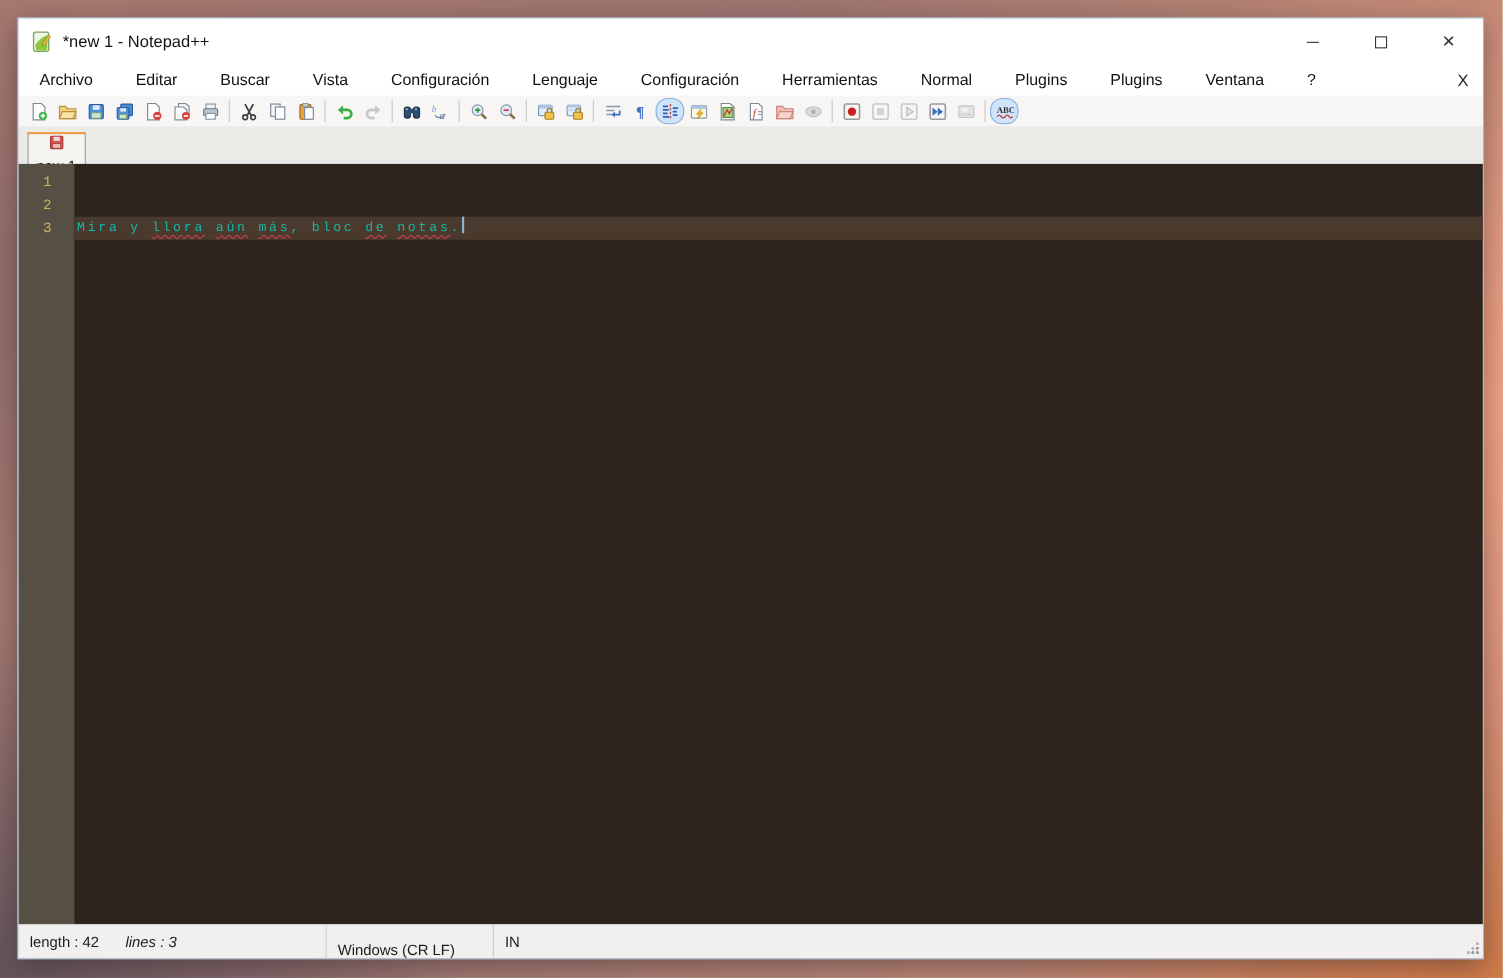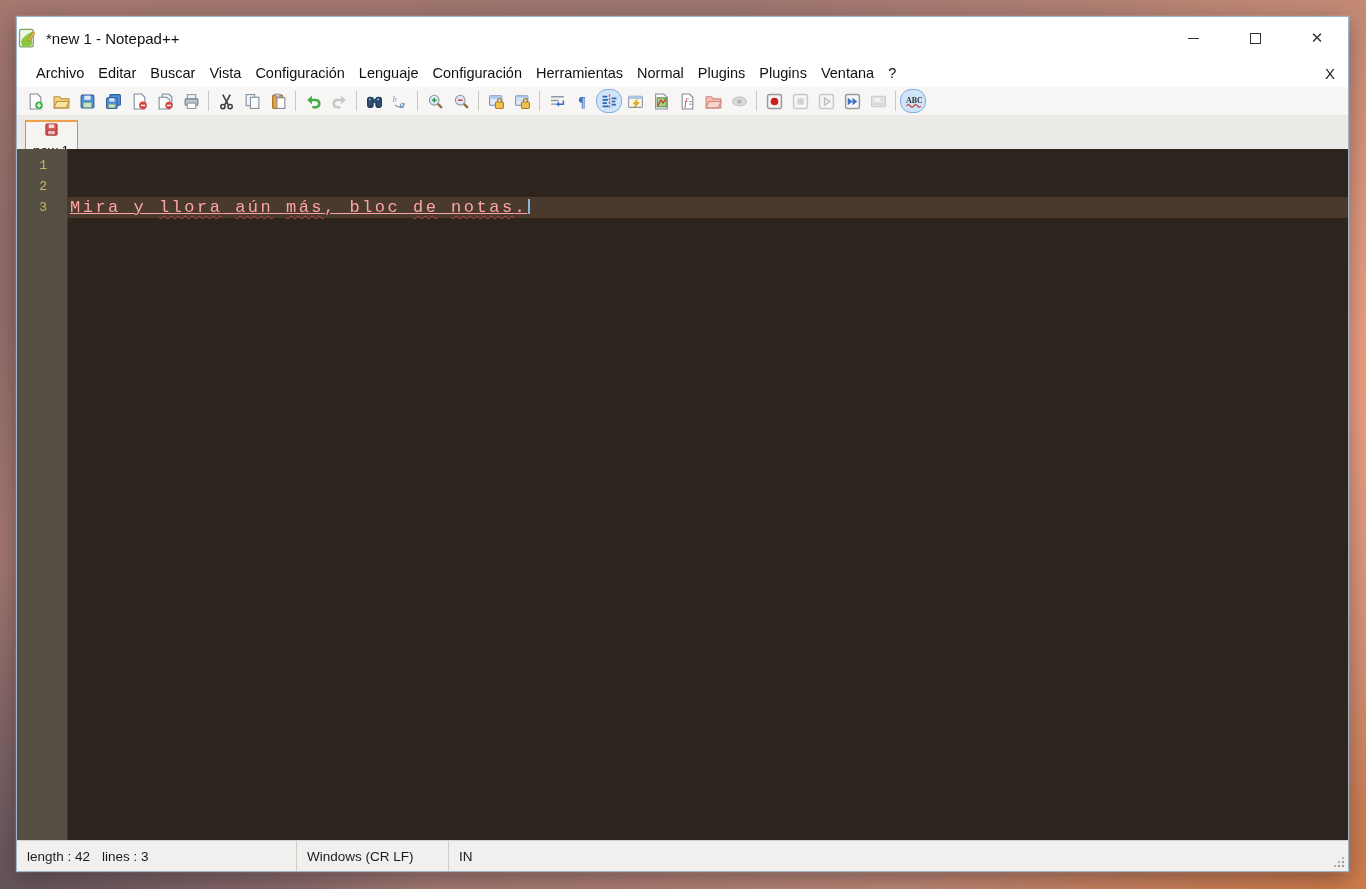--- a/index.html
+++ b/index.html
@@ -12,30 +12,30 @@
       radial-gradient(700px 500px at -4% 30%, #8e6a68 0%, rgba(142,106,104,0) 55%),
       linear-gradient(115deg, #a7796f 0%, #9d7570 40%, #bb8674 72%, #c98a74 100%);
   }
   .window {
     position:absolute; left:16px; top:16px; width:1333px; height:856px;
     background:#f5f4f2; border:1px solid #9eb4c8;
     box-shadow: 0 6px 22px rgba(40,30,40,.45), 0 0 2px rgba(255,255,255,.35);
     display:flex; flex-direction:column;
   }
   
-  .titlebar { height:42px; background:#ffffff; display:flex; align-items:center; flex:0 0 auto; }
+  .titlebar { height:42px; background:#ffffff; display:flex; align-items:center; padding-left:11px; flex:0 0 auto; }
   .titlebar .app-icon { width:20px; height:20px; margin-right:9px; }
   .titlebar .title { font-size:15px; color:#111; }
   .win-controls { margin-left:auto; display:flex; align-items:center; height:100%; }
   .win-btn { width:62px; height:100%; display:flex; align-items:center; justify-content:center; color:#222; }
   .glyph-min { width:11px; height:1px; background:#333; display:block; }
   .glyph-max { width:11px; height:11px; border:1px solid #333; display:block; }
   .glyph-close { font-size:15px; line-height:1; color:#333; font-family:"DejaVu Sans", sans-serif; }
   
-  .menubar { height:28px; background:#ffffff; display:flex; align-items:center; padding-left:12px; font-size:14.5px; color:#111; flex:0 0 auto; }
+  .menubar { height:28px; background:#ffffff; display:flex; align-items:center; padding-left:12px; font-size:14.5px; color:#111; flex:0 0 auto;gap:25px; }
   .menu-item { padding:3px 7px; }
   .menubar-close { margin-left:auto; padding:0 13px; font-size:15px; color:#222; }
   
   .toolbar { height:28px; background:#f7f6f5; display:flex; align-items:center; padding-left:5px; flex:0 0 auto; }
   .tb { width:26px; height:24px; display:flex; align-items:center; justify-content:center; border:1px solid transparent; border-radius:2px; }
   .tb svg { width:17px; height:17px; }
   .tb.pressed { background:#cfe4f8; border-color:#84aede;border-radius:11px; }
   .tb.disabled svg { filter:grayscale(1) opacity(.5); }
   .tb-sep { width:1px; height:20px; background:#c9c7c5; margin:0 4px; }
   
@@ -45,32 +45,32 @@
          border-top:2px solid #eda04b; font-size:13.5px; color:#111;flex-direction:column; }
   .tab .doc-state-icon svg { width:15px; height:15px; display:block; }
   .tab-close { width:15px; height:15px; background:#a15a5e; border-radius:3px; color:#f3e7e7;
                font-size:10px; line-height:15px; text-align:center; font-weight:bold; }
   
   .editor { flex:1 1 auto; position:relative; overflow:hidden;
             background:linear-gradient(90deg, #555043 0, #555043 50px, #3e382e 50px, #3e382e 51px, #2d241d 51px);
             font-family:"Liberation Mono","DejaVu Sans Mono",monospace; padding-top:6px; }
   .ed-line { display:flex; height:21px; line-height:21px; }
   .ed-gutter { flex:0 0 50px; text-align:right; padding-right:20px; color:#cdb35f; font-size:13px; }
-  .ed-text { flex:1 1 auto; color:#fca5a5; font-size:17px; letter-spacing:2.5px; padding-left:3px; white-space:pre;text-decoration:underline; }
+  .ed-text { flex:1 1 auto; color:#14b8a6; font-size:12px; letter-spacing:2.5px; padding-left:3px; white-space:pre; }
   .ed-line.current .ed-text { background:#4a3a2e; }
   .ms { text-decoration:underline; text-decoration-style:wavy; text-decoration-color:#c04040;
         text-decoration-thickness:1px; text-underline-offset:3px; }
   .caret { display:inline-block; width:2px; height:15px; background:#8ab6d2; vertical-align:-2px; margin-left:1px; }
   
   .statusbar { height:31px; background:#f1f0ef; border-top:1px solid #d3d1cf; display:flex; align-items:stretch;
                font-size:13.5px; color:#1b1b1b; flex:0 0 auto; }
   .sb-sec { display:flex; align-items:center; padding-left:10px; border-right:1px solid #cfcdca; }
-  .sb-sec span + span { margin-left:12px; }
+  .sb-sec span + span { margin-left:24px;font-style:italic; }
   .sb-1 { flex:0 0 296px; } .sb-2 { flex:0 0 280px;align-items:center; } .sb-3 { flex:0 0 360px; }
-  .sb-4 { flex:0 0 152px; } .sb-5 { flex:0 0 171px; } .sb-6 { flex:1 1 auto; border-right:none; position:relative; }
+  .sb-4 { flex:0 0 152px;align-items:flex-end; } .sb-5 { flex:0 0 171px; } .sb-6 { flex:1 1 auto; border-right:none; position:relative; }
   .grip { position:absolute; right:3px; bottom:3px; width:12px; height:12px;
           background:
            radial-gradient(circle at 10px 10px, #9a9a9a 1.2px, transparent 1.6px),
            radial-gradient(circle at 6px 10px, #9a9a9a 1.2px, transparent 1.6px),
            radial-gradient(circle at 10px 6px, #9a9a9a 1.2px, transparent 1.6px),
            radial-gradient(circle at 2px 10px, #b5b5b5 1.2px, transparent 1.6px),
            radial-gradient(circle at 6px 6px, #b5b5b5 1.2px, transparent 1.6px),
            radial-gradient(circle at 10px 2px, #b5b5b5 1.2px, transparent 1.6px); }
 </style>
 </head>

